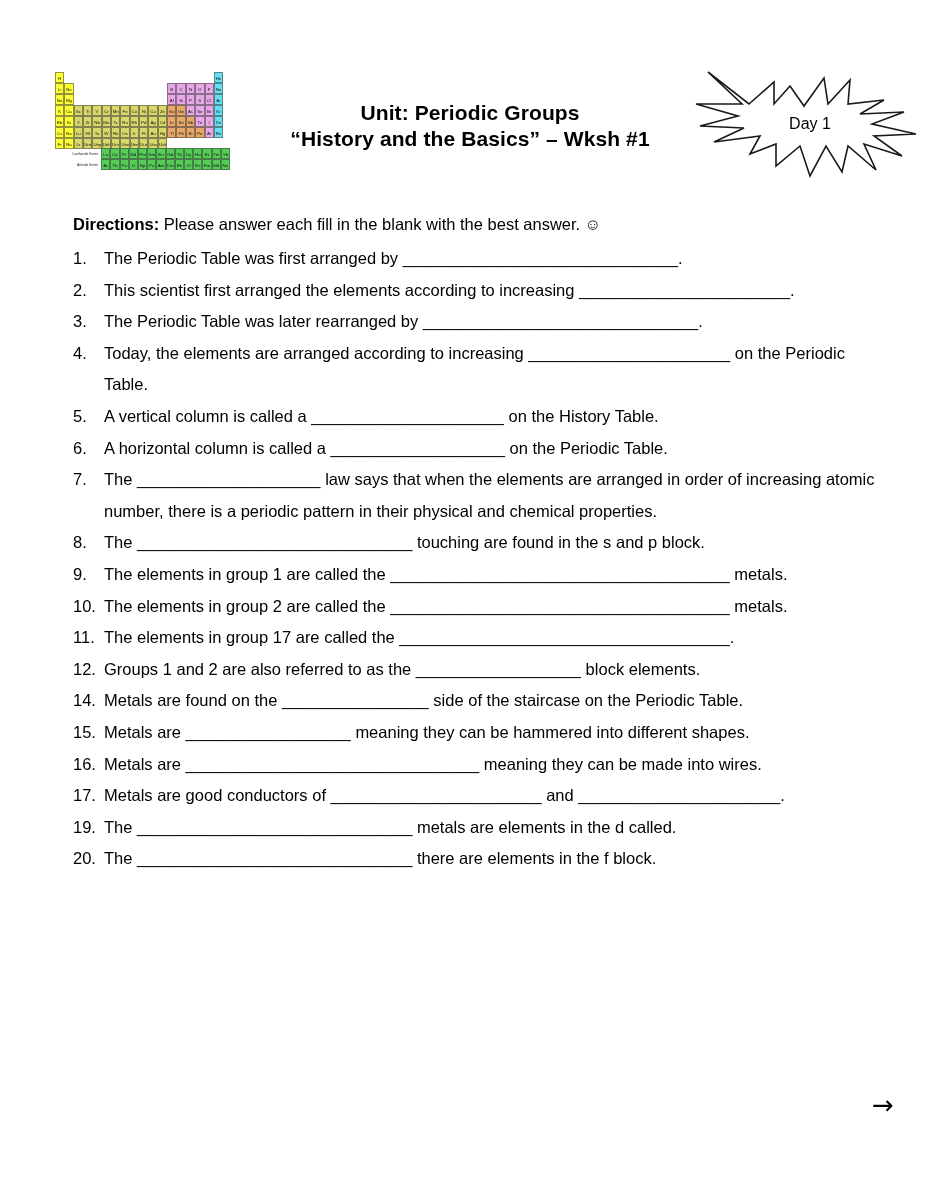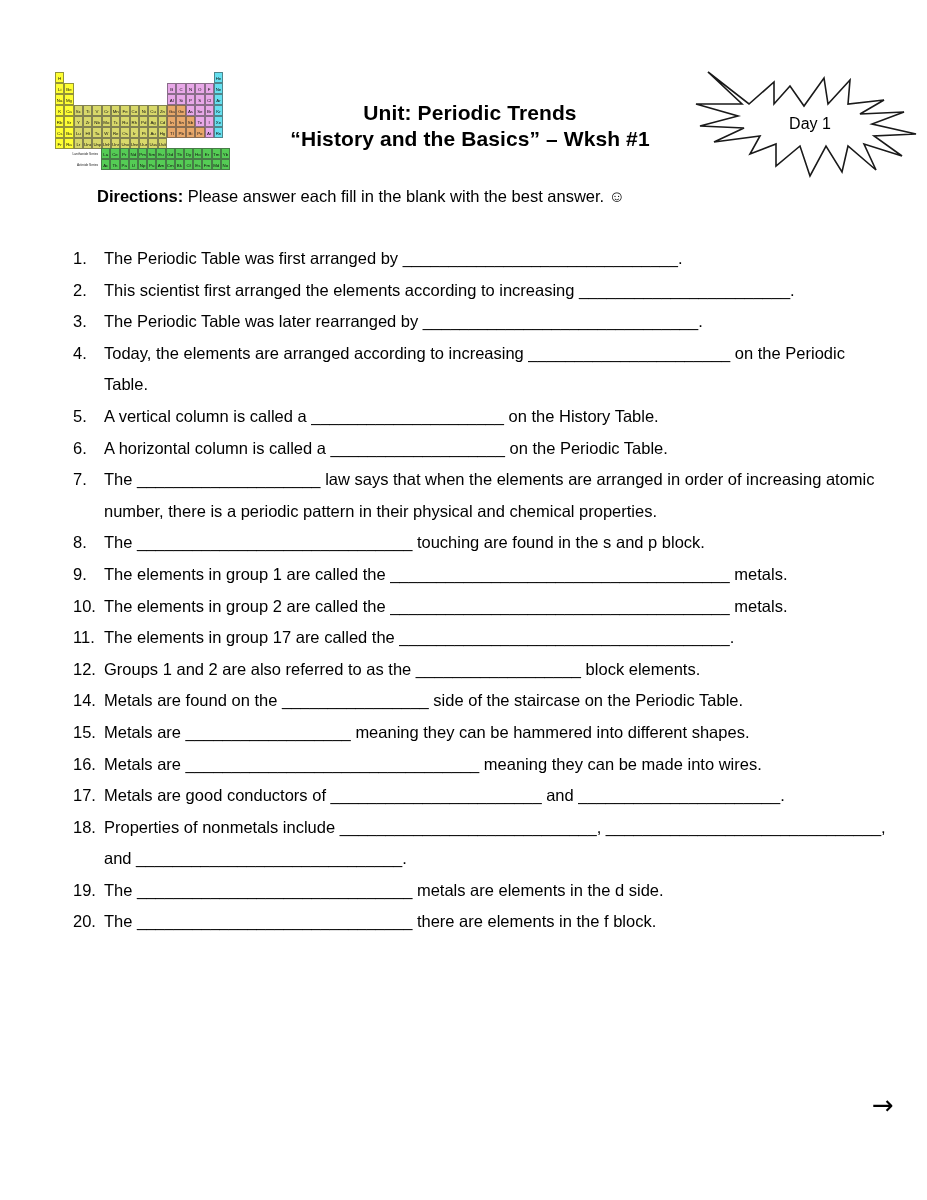--- a/index.html
+++ b/index.html
@@ -68,25 +68,24 @@
     font-size: 16px;
     line-height: 18px;
     padding-left: 8px;
     box-sizing: border-box;
   }
 
   
   .directions {
     position: absolute;
     left: 73px;
-    top: 184px;
+    top: 212px;
     font-size: 16.5px;
     line-height: 24px;
     white-space: nowrap;
-    margin-left: 24px;
   }
   .directions .lead { font-weight: bold; }
   .smiley { font-size: 16px; }
 
   
   .qlist {
     position: absolute;
     left: 73px;
     top: 243px;
     width: 820px;
@@ -367,21 +366,21 @@
             <div class="pt-cell c-lan">Es</div>
             <div class="pt-cell c-lan">Fm</div>
             <div class="pt-cell c-lan">Md</div>
             <div class="pt-cell c-lan">No</div>
           </div>
         </div>
     </div>
   </div>
 
   <div class="title-block">
-    <div class="title-line">Unit: Periodic Trends</div>
+    <div class="title-line">Unit: Periodic Groups</div>
     <div class="title-line">“History and the Basics” – Wksh #1</div>
   </div>
 
   <div class="starburst">
     <svg width="228" height="128" viewBox="0 0 228 128" xmlns="http://www.w3.org/2000/svg">
       <polygon points="16,12 57,44 82,22 82,44 98,26 112,46 132,18 136,44 158,20 156,44 192,40
                        168,54 212,52 180,64 224,74 182,76 210,96 172,84 184,110 156,86 150,112 134,86
                        118,116 108,86 84,106 84,84 58,94 68,76 22,82 52,68 8,66 46,56 4,44 50,44" fill="#ffffff" stroke="#1a1a1a" stroke-width="1.6" stroke-linejoin="miter"></polygon>
     </svg>
     <div class="day-label">Day 1</div>
@@ -451,26 +450,22 @@
     </div>
     <div class="qitem">
       <div class="qnum">16.</div>
       <div class="qbody">Metals are ________________________________ meaning they can be made into wires.</div>
     </div>
     <div class="qitem">
       <div class="qnum">17.</div>
       <div class="qbody">Metals are good conductors of _______________________ and ______________________.</div>
     </div>
     <div class="qitem">
-      <div class="qnum">18.</div>
-      <div class="qbody">Properties of nonmetals include ____________________________, ______________________________, and _____________________________.</div>
-    </div>
-    <div class="qitem">
       <div class="qnum">19.</div>
-      <div class="qbody">The ______________________________ metals are elements in the d side.</div>
+      <div class="qbody">The ______________________________ metals are elements in the d called.</div>
     </div>
     <div class="qitem">
       <div class="qnum">20.</div>
       <div class="qbody">The ______________________________ there are elements in the f block.</div>
     </div>
   </div>
 
 <div class="next-arrow">→</div>
 
 </body></html>

